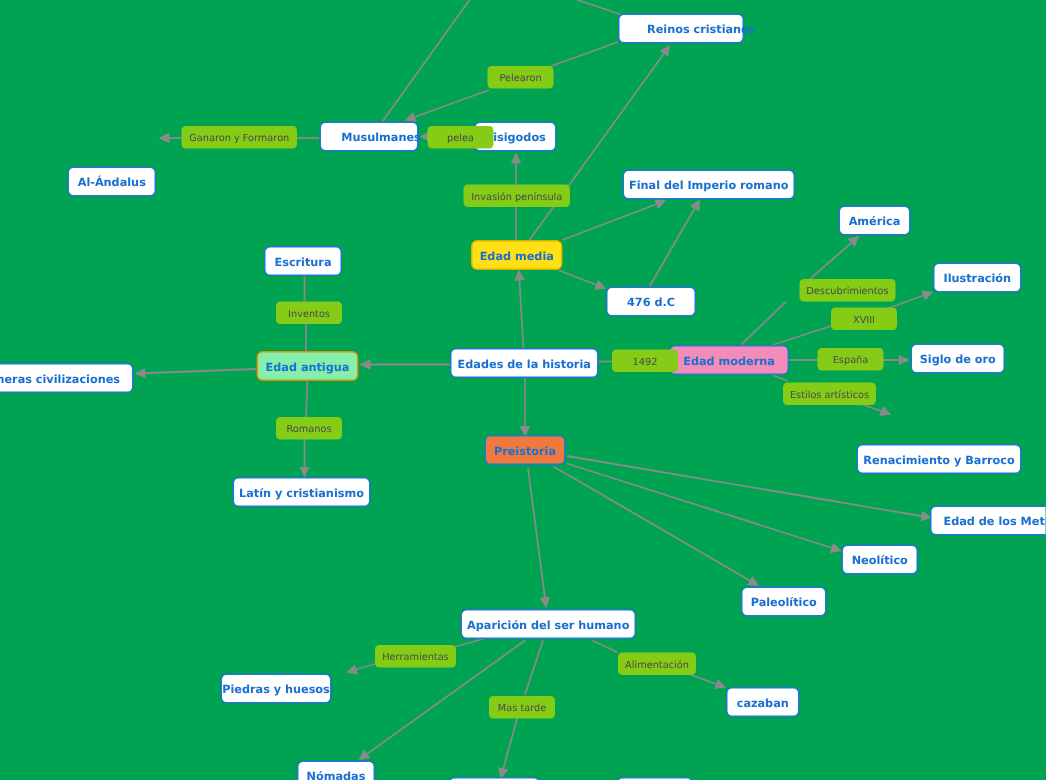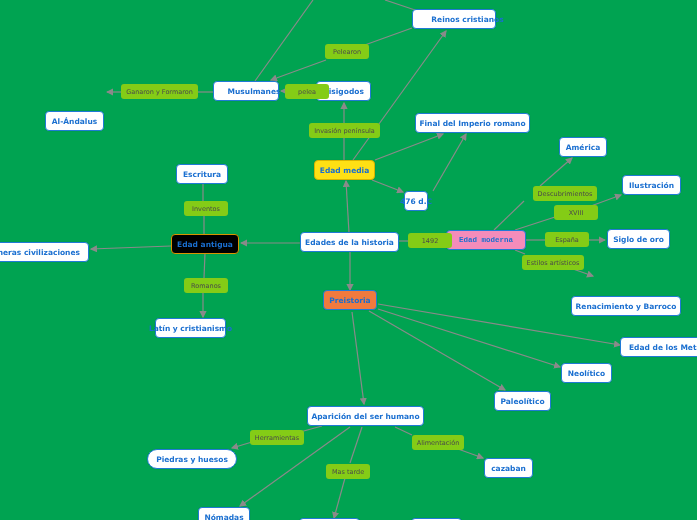--- a/index.html
+++ b/index.html
@@ -3,21 +3,21 @@
 <meta charset="utf-8">
 <style>
   html, body { margin:0; padding:0; }
   body { width:697px; height:520px; overflow:hidden; background:#00a351; position:relative; font-family:"DejaVu Sans", sans-serif; }
   #canvas { position:absolute; left:0; top:0; width:697px; height:520px; }
   svg.links { position:absolute; left:0; top:0; }
   .node { position:absolute; box-sizing:border-box; background:#fff; border:1.5px solid #1f7ad6; border-radius:4px;
           color:#1a6fd0; font-weight:bold; font-size:7.5px; display:flex; align-items:center; justify-content:center;
           white-space:nowrap; height:20px; box-shadow:0 0 0 0.5px rgba(0,0,0,0.05); }
   .node.yellow { background:#ffe014; border-color:#d8b400; color:#1a6fd0; }
-  .node.orange { background:#000000; border-color:#d99500; color:#1a6fd0; }
+  .node.orange { background:#86efac; border-color:#d99500; color:#1a6fd0; }
   .node.pink { background:#f48cba; border-color:#1f7ad6; color:#1a6fd0; }
   .node.coral { background:#f07a3e; border-color:#1f7ad6; color:#1a6fd0; }
   .label { position:absolute; box-sizing:border-box; background:#84cc16; color:#4a4a4a; font-size:6.5px; border-radius:3px;
            height:15px; display:flex; align-items:center; justify-content:center; white-space:nowrap; padding:0 22px; }
 </style>
 </head>
 <body>
 
 <div id="canvas">
   <svg class="links" width="697" height="520">
@@ -97,37 +97,37 @@
       <line x1="458" y1="449" x2="483" y2="458" marker-end="url(#arr)"></line>
     </g>
   </svg>
 
   <div class="node" style="left:412px;top:9px;width:84px;padding-left:27px;">Reinos cristianos</div>
   <div class="node" style="left:213px;top:81px;width:66px;padding-left:16px;">Musulmanes</div>
   <div class="node" style="left:316px;top:81px;width:55px;">Visigodos</div>
   <div class="node" style="left:45px;top:83px;width:59px;margin-top:28px;">Al-Ándalus</div>
   <div class="node" style="left:415px;top:113px;width:115px;">Final del Imperio romano</div>
   <div class="node yellow" style="left:314px;top:160px;width:61px;">Edad media</div>
-  <div class="node" style="left:404px;top:191px;width:24px;">476 d.C</div>
+  <div class="node" style="left:404px;top:191px;width:60px;">476 d.C</div>
   <div class="node" style="left:559px;top:137px;width:48px;">América</div>
   <div class="node" style="left:622px;top:175px;width:59px;">Ilustración</div>
   <div class="node" style="left:176px;top:164px;width:52px;">Escritura</div>
   <div class="node orange" style="left:171px;top:234px;width:68px;">Edad antigua</div>
   <div class="node" style="left:-22px;top:242px;width:111px;justify-content:flex-end;padding-right:8px;">Primeras civilizaciones</div>
   <div class="node" style="left:300px;top:232px;width:99px;">Edades de la historia</div>
-  <div class="node pink" style="left:446px;top:230px;width:80px;font-family:Liberation Mono, monospace;">Edad moderna</div>
+  <div class="node pink" style="left:446px;top:230px;width:80px;">Edad moderna</div>
   <div class="node" style="left:607px;top:229px;width:63px;">Siglo de oro</div>
   <div class="node" style="left:571px;top:276px;width:110px;margin-top:20px;">Renacimiento y Barroco</div>
   <div class="node coral" style="left:323px;top:290px;width:54px;">Preistoria</div>
-  <div class="node" style="left:155px;top:318px;width:71px;text-align:center;">Latín y cristianismo</div>
+  <div class="node" style="left:155px;top:318px;width:92px;text-align:center;">Latín y cristianismo</div>
   <div class="node" style="left:620px;top:337px;width:90px;justify-content:flex-start;padding-left:8px;">Edad de los Metales</div>
   <div class="node" style="left:561px;top:363px;width:51px;">Neolítico</div>
   <div class="node" style="left:494px;top:391px;width:57px;">Paleolítico</div>
   <div class="node" style="left:307px;top:406px;width:117px;">Aparición del ser humano</div>
-  <div class="node" style="left:147px;top:449px;width:90px;border-radius:10px;">Piedras y huesos</div>
+  <div class="node" style="left:147px;top:449px;width:74px;">Piedras y huesos</div>
   <div class="node" style="left:484px;top:458px;width:49px;">cazaban</div>
   <div class="node" style="left:198px;top:507px;width:52px;align-items:flex-start;padding-top:5px;">Nómadas</div>
   <div class="node" style="left:299px;top:518px;width:61px;"></div>
   <div class="node" style="left:411px;top:518px;width:51px;"></div>
 
   <div class="label" style="left:325px;top:44px;width:38px;">Pelearon</div>
   <div class="label" style="left:121px;top:84px;width:77px;text-align:center;">Ganaron y Formaron</div>
   <div class="label" style="left:285px;top:84px;width:27px;">pelea</div>
   <div class="label" style="left:309px;top:123px;width:71px;">Invasión península</div>
   <div class="label" style="left:500px;top:186px;width:64px;margin-left:33px;">Descubrimientos</div>

